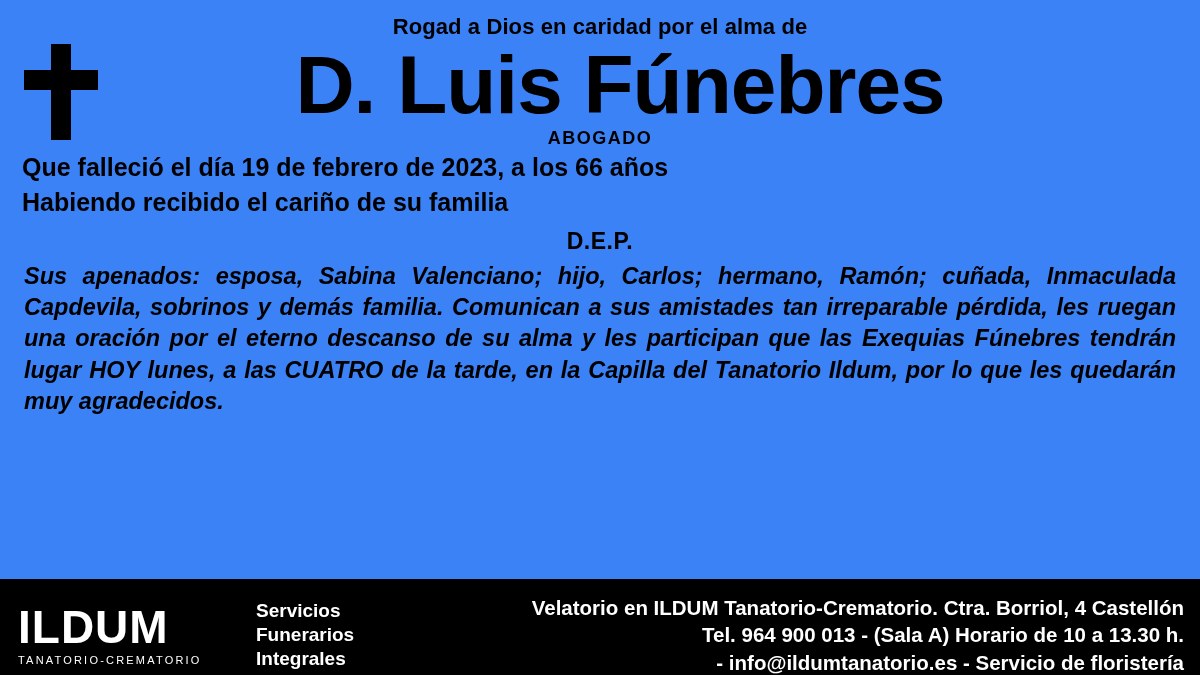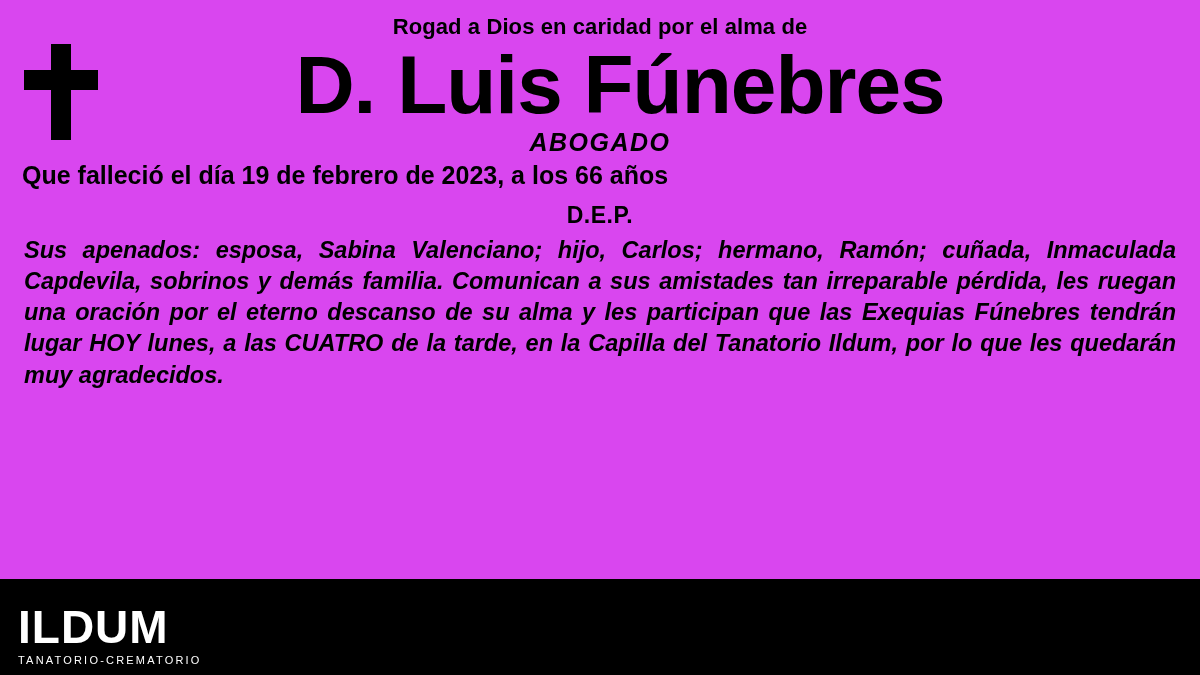--- a/index.html
+++ b/index.html
@@ -11,21 +11,21 @@
     width: 1200px;
     height: 675px;
     font-family: "Liberation Sans", sans-serif;
     color: #000000;
     overflow: hidden;
   }
   .obituary {
     position: relative;
     width: 1200px;
     height: 675px;
-    background: #d946ef;
+    background: #3b82f6;
     box-sizing: border-box;
     display: flex;
     flex-direction: column;
   }
   .notice-body {
     position: relative;
     flex: 1 1 auto;
     padding: 10px 22px 0 22px;
     box-sizing: border-box;
   }
@@ -67,25 +67,24 @@
     line-height: 0.95;
     margin: 6px 0 0 0;
     letter-spacing: -1px;
     padding-left: 40px;
   }
   .deceased-name .line2 {
     display: block;
   }
   .profession {
     text-align: center;
-    font-size: 25px;
+    font-size: 18px;
     font-weight: bold;
     letter-spacing: 1.5px;
     margin: 4px 0 0 0;
-    font-style: italic;
   }
   .death-line, .family-line {
     text-align: left;
     font-size: 25px;
     font-weight: bold;
     line-height: 1.25;
     margin: 3px 0 0 0;
   }
   .dep {
     text-align: center;
@@ -177,32 +176,43 @@
     <div class="prayer-line">Rogad a Dios en caridad por el alma de</div>
 
     <div class="deceased-name">
       <span>D. Luis Fúnebres</span>
     </div>
 
     <div class="profession">ABOGADO</div>
 
     <div class="death-line">Que falleció el día 19 de febrero de 2023, a los 66 años</div>
 
+    <div class="family-line">Habiendo recibido el cariño de su familia</div>
 
     <div class="dep">D.E.P.</div>
 
     <div class="message">Sus apenados: esposa, Sabina Valenciano; hijo, Carlos; hermano, Ramón; cuñada, Inmaculada Capdevila, sobrinos y demás familia. Comunican a sus amistades tan irreparable pérdida, les ruegan una oración por el eterno descanso de su alma y les participan que las Exequias Fúnebres tendrán lugar HOY lunes, a las CUATRO de la tarde, en la Capilla del Tanatorio Ildum, por lo que les quedarán muy agradecidos.</div>
 
 
   </div>
 
   <div class="footer">
 
     <div class="brand">
       <div class="brand-logo">ILDUM</div>
       <div class="brand-sub">TANATORIO-CREMATORIO</div>
     </div>
 
-
+    <div class="services">
+      <div>Servicios</div>
+      <div>Funerarios</div>
+      <div>Integrales</div>
+    </div>
+
+    <div class="footer-contact">
+      <div>Velatorio en ILDUM Tanatorio-Crematorio. Ctra. Borriol, 4 Castellón</div>
+      <div>Tel. 964 900 013 - (Sala A) Horario de 10 a 13.30 h.</div>
+      <div>- info@ildumtanatorio.es - Servicio de floristería</div>
+    </div>
 
   </div>
 
 </div>
 
 </body></html>

